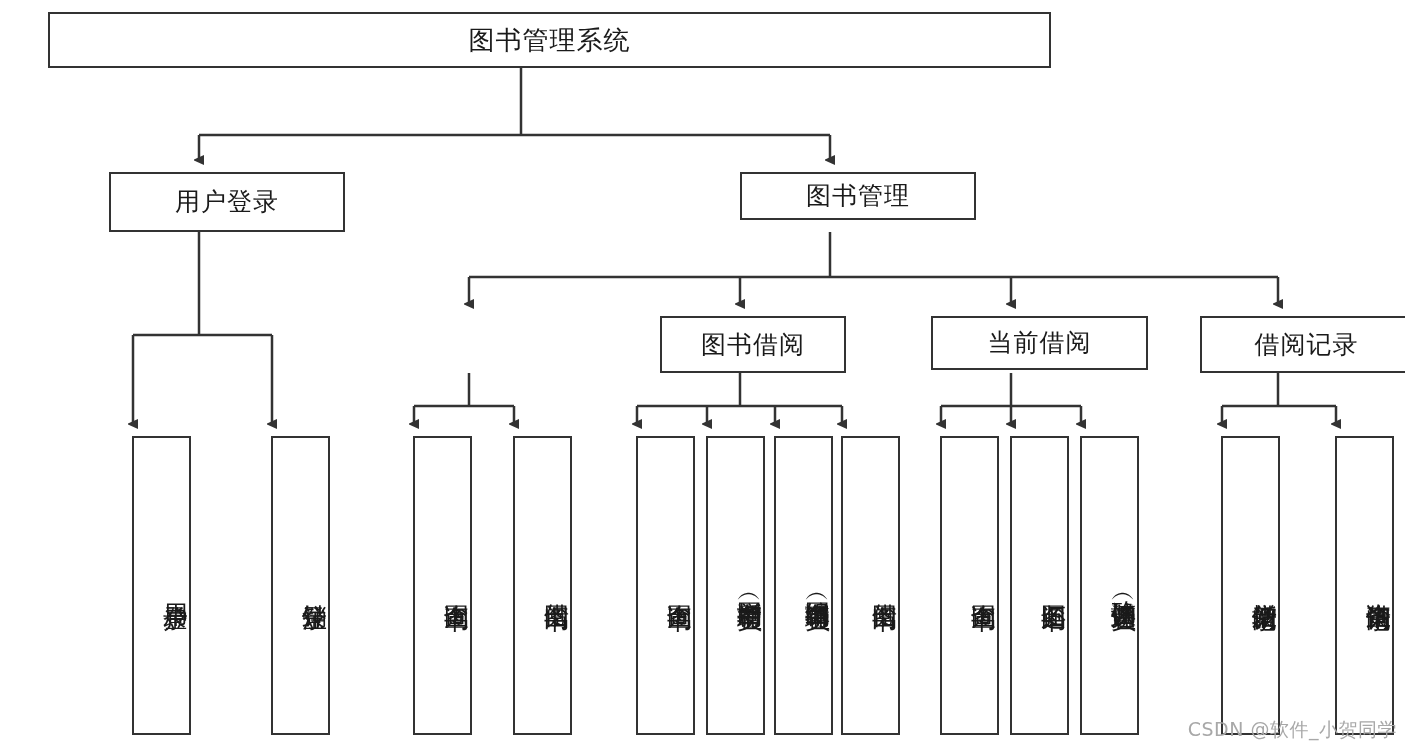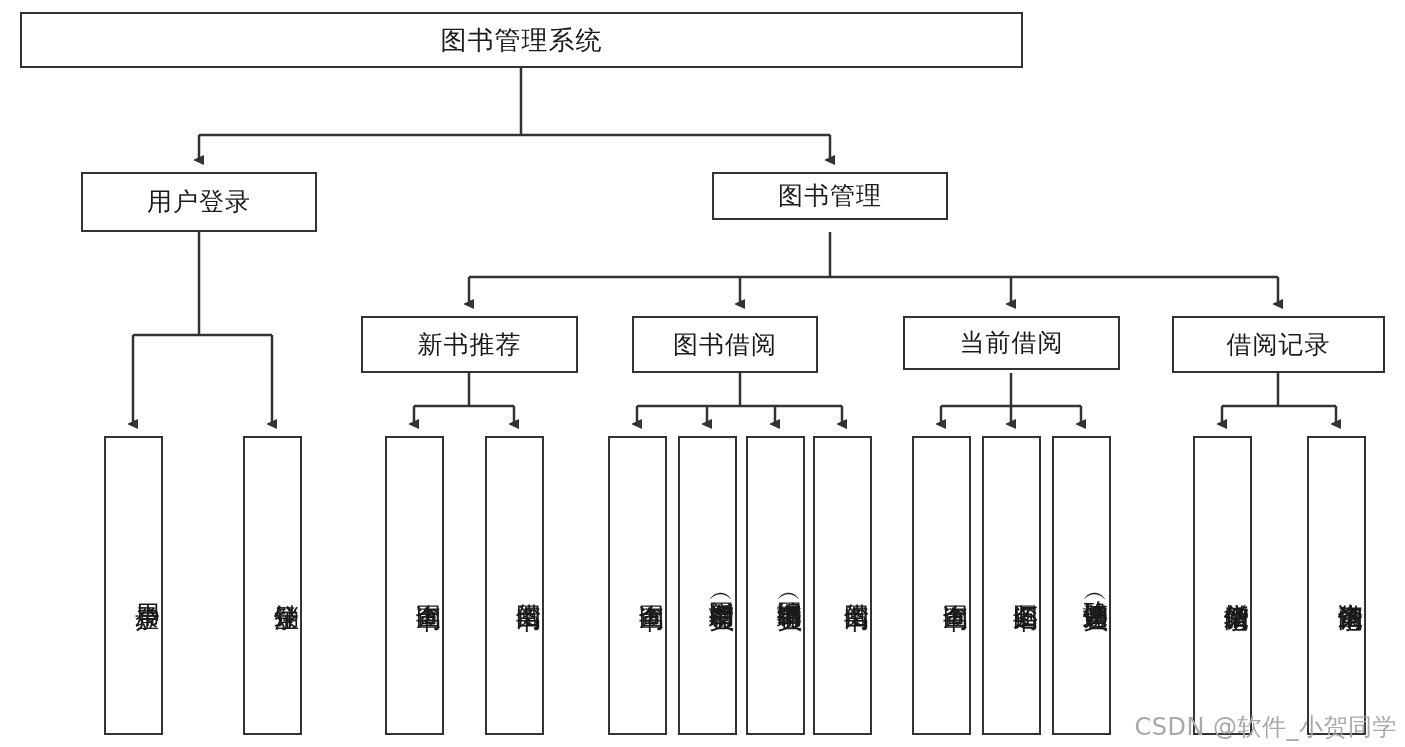--- a/index.html
+++ b/index.html
@@ -27,20 +27,21 @@
   }
   .node {
     position: absolute;
     box-sizing: border-box;
     border: 2.5px solid #333333;
     background: #ffffff;
     display: flex;
     align-items: center;
     justify-content: center;
     color: #1a1a1a;
+    margin-left: 28px;
   }
   .node.horiz {
     font-size: 25px;
     letter-spacing: 1px;
     line-height: 1.1;
   }
   .node.root {
     font-size: 26px;
   }
   .node.vert {
@@ -55,21 +56,21 @@
     justify-content: center;
   }
   .node.vert > span {
     display: block;
     white-space: nowrap;
   }
   #watermark {
     position: absolute;
     right: 8px;
     bottom: 4px;
-    font-size: 24px;
+    font-size: 19px;
     color: #a8a8a8;
     white-space: nowrap;
     letter-spacing: 0.5px;
   }
 </style>
 </head>
 <body>
 
 <div id="canvas">
 
@@ -128,23 +129,20 @@
     <span>图书管理系统</span>
   </div>
 
   <div class="node horiz" style="left:81px; top:172px; width:236px; height:60px;">
     <span>用户登录</span>
   </div>
   <div class="node horiz" style="left:712px; top:172px; width:236px; height:48px;">
     <span>图书管理</span>
   </div>
 
-  <div class="node horiz" style="left:361px; top:316px; width:217px; height:57px;">
-    <span>新书推荐</span>
-  </div>
   <div class="node horiz" style="left:632px; top:316px; width:186px; height:57px;">
     <span>图书借阅</span>
   </div>
   <div class="node horiz" style="left:903px; top:316px; width:217px; height:54px;">
     <span>当前借阅</span>
   </div>
   <div class="node horiz" style="left:1172px; top:316px; width:213px; height:57px;">
     <span>借阅记录</span>
   </div>
 

